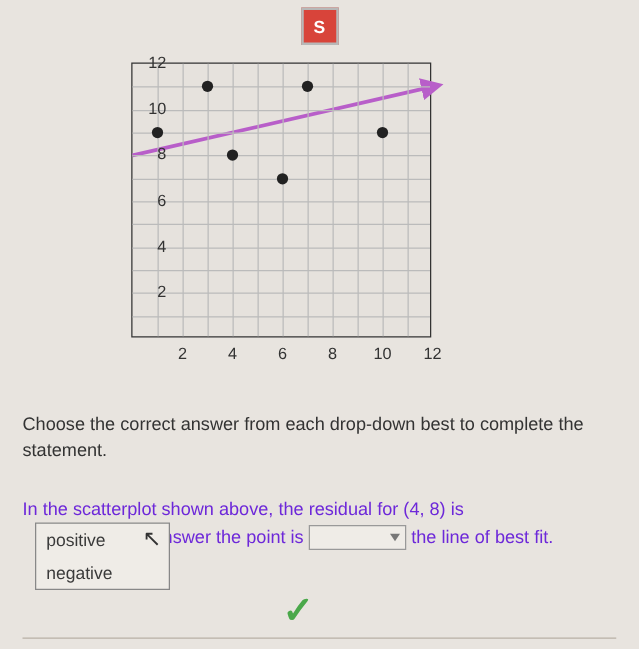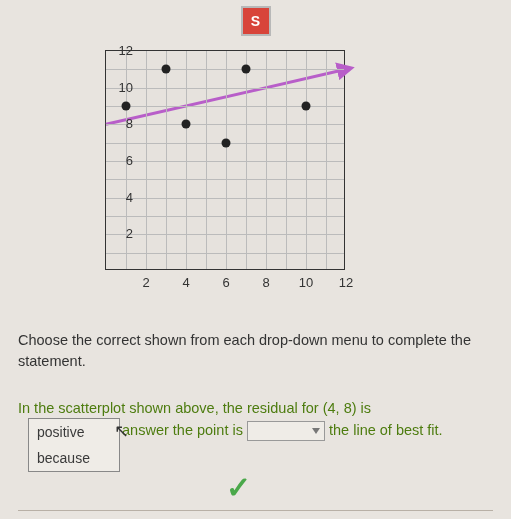--- a/index.html
+++ b/index.html
@@ -44,25 +44,25 @@
   .fit-line-svg {
     position: absolute; left: 0; top: 0; width: 240px; height: 220px;
     overflow: visible;
   }
   .text-block {
     position: absolute; left: 18px; top: 330px; right: 18px;
     font-size: 14.5px; line-height: 1.45; color:#333;
   }
   .statement-row {
     position: absolute; left: 18px; top: 398px; right: 18px; font-size: 14.5px;
-    line-height: 1.5; color:#4d7c0f;
+    line-height: 1.5; color:#6d28d9;
   }
   .dd-open {
     position: absolute; left: 28px; top: 418px;
-    width: 92px; border: 1px solid #888; background: #efece7;
+    width: 108px; border: 1px solid #888; background: #efece7;
     font-size: 14px;
   }
   .dd-open div { padding: 5px 8px; cursor: pointer; }
   .dd-closed {
     display: inline-block; width: 78px; height: 20px;
     border: 1px solid #999; background: #efece7; vertical-align: middle;
     position: relative;
   }
   .dd-caret {
     position: absolute; right: 4px; top: 50%; transform: translateY(-50%);
@@ -134,35 +134,35 @@
       <div class="pt" style="left: 200px; top: 55px;"></div>
     </div>
 <div class="y-tick" style="top: 183.333px;">2</div>
     <div class="y-tick" style="top: 146.667px;">4</div>
     <div class="y-tick" style="top: 110px;">6</div>
     <div class="y-tick" style="top: 73.3333px;">8</div>
     <div class="y-tick" style="top: 36.6667px;">10</div>
     <div class="y-tick" style="top: 0px;">12</div>
   </div>
 
-<div class="text-block">Choose the correct shown from each drop-down menu to complete the statement.</div>
+<div class="text-block">Choose the correct answer from each drop-down best to complete the statement.</div>
 
 <div class="statement-row">
   <span>In the scatterplot shown above, the residual for (4, 8) is</span><br>
   <span style="display:inline-block;width:100px;"></span>
   <span>answer the point is</span>
   <span class="dd-closed">
     <span></span>
     <span class="dd-caret"></span>
   </span>
   <span>the line of best fit.</span>
 </div>
 
 <div class="dd-open">
   <div>positive</div>
-  <div>because</div>
+  <div>negative</div>
 </div>
 
 <span class="cursor">↖</span>
 
 <div class="checkmark">✓</div>
 
 <div class="bottom-rule"></div>
 
 </body></html>

